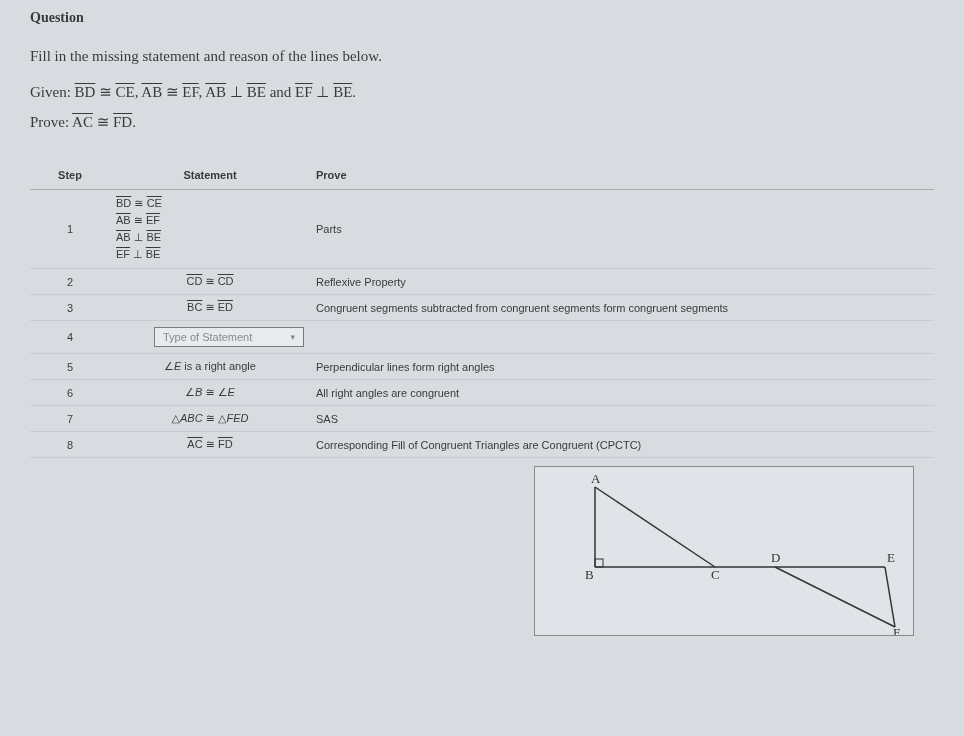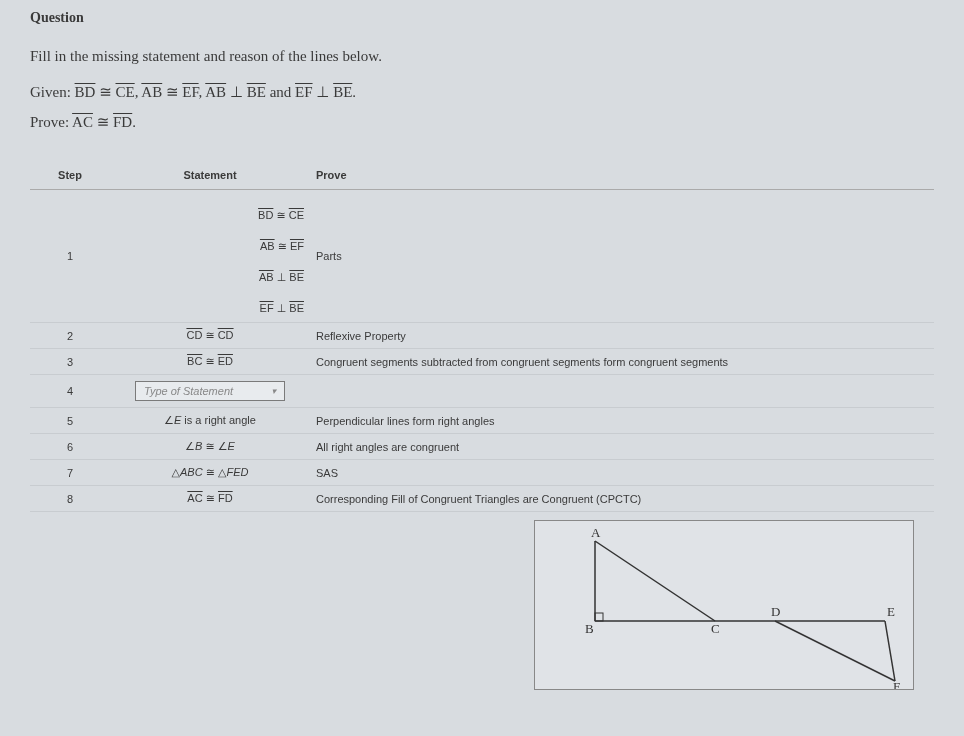--- a/index.html
+++ b/index.html
@@ -8,21 +8,21 @@
 .instruction { font-size: 15px; margin-bottom: 18px; }
 .given, .prove { font-size: 15px; margin-bottom: 12px; }
 .overline { text-decoration: overline; }
 .math { font-style: italic; }
 table { width: 100%; border-collapse: collapse; margin-top: 30px; font-family: Arial, sans-serif; font-size: 11px; }
 th { text-align: left; padding: 8px 6px; font-weight: bold; border-bottom: 1px solid #aaa; }
 td { padding: 6px 6px; vertical-align: middle; border-bottom: 1px solid #c8ccd0; }
 .step-col { width: 80px; text-align: center; }
 .stmt-col { width: 200px; text-align: center; }
 .reason-col { }
-.stacked { display: flex; flex-direction: column; gap: 16px; align-items: flex-end; margin-top: 12px; }
+.stacked { display: flex; flex-direction: column; gap: 2px; align-items: flex-start; }
 .stacked span { padding: 1px 0; }
 .dropdown { display: inline-flex; align-items: center; border: 1px solid #7a7a7a; background: #e8ebee; padding: 3px 8px; font-size: 11px; color: #888; width: 150px; justify-content: space-between; }
 .dropdown .arrow { font-size: 9px; }
 .diagram-wrap { display: flex; justify-content: flex-end; margin-top: 8px; padding-right: 20px; }
 svg { border: 1px solid #888; background: #e0e3e7; }
 .pt-label { font-family: Georgia, serif; font-size: 13px; fill: #333; }
 </style>
 </head>
 <body>
 
@@ -65,21 +65,21 @@
         <td class="stmt-col"><span class="overline">CD</span> ≅ <span class="overline">CD</span></td>
         <td class="reason-col">Reflexive Property</td>
       </tr>
       <tr>
         <td class="step-col">3</td>
         <td class="stmt-col"><span class="overline">BC</span> ≅ <span class="overline">ED</span></td>
         <td class="reason-col">Congruent segments subtracted from congruent segments form congruent segments</td>
       </tr>
       <tr>
         <td class="step-col">4</td>
-        <td class="stmt-col" style="text-align: center; font-style: italic;"><div class="dropdown">
+        <td class="stmt-col" style="text-align: right;"><div class="dropdown">
             <span>Type of Statement</span>
             <span class="arrow">▾</span>
           </div></td>
         <td class="reason-col"></td>
       </tr>
       <tr>
         <td class="step-col">5</td>
         <td class="stmt-col">∠<span class="math">E</span> is a right angle</td>
         <td class="reason-col">Perpendicular lines form right angles</td>
       </tr>

